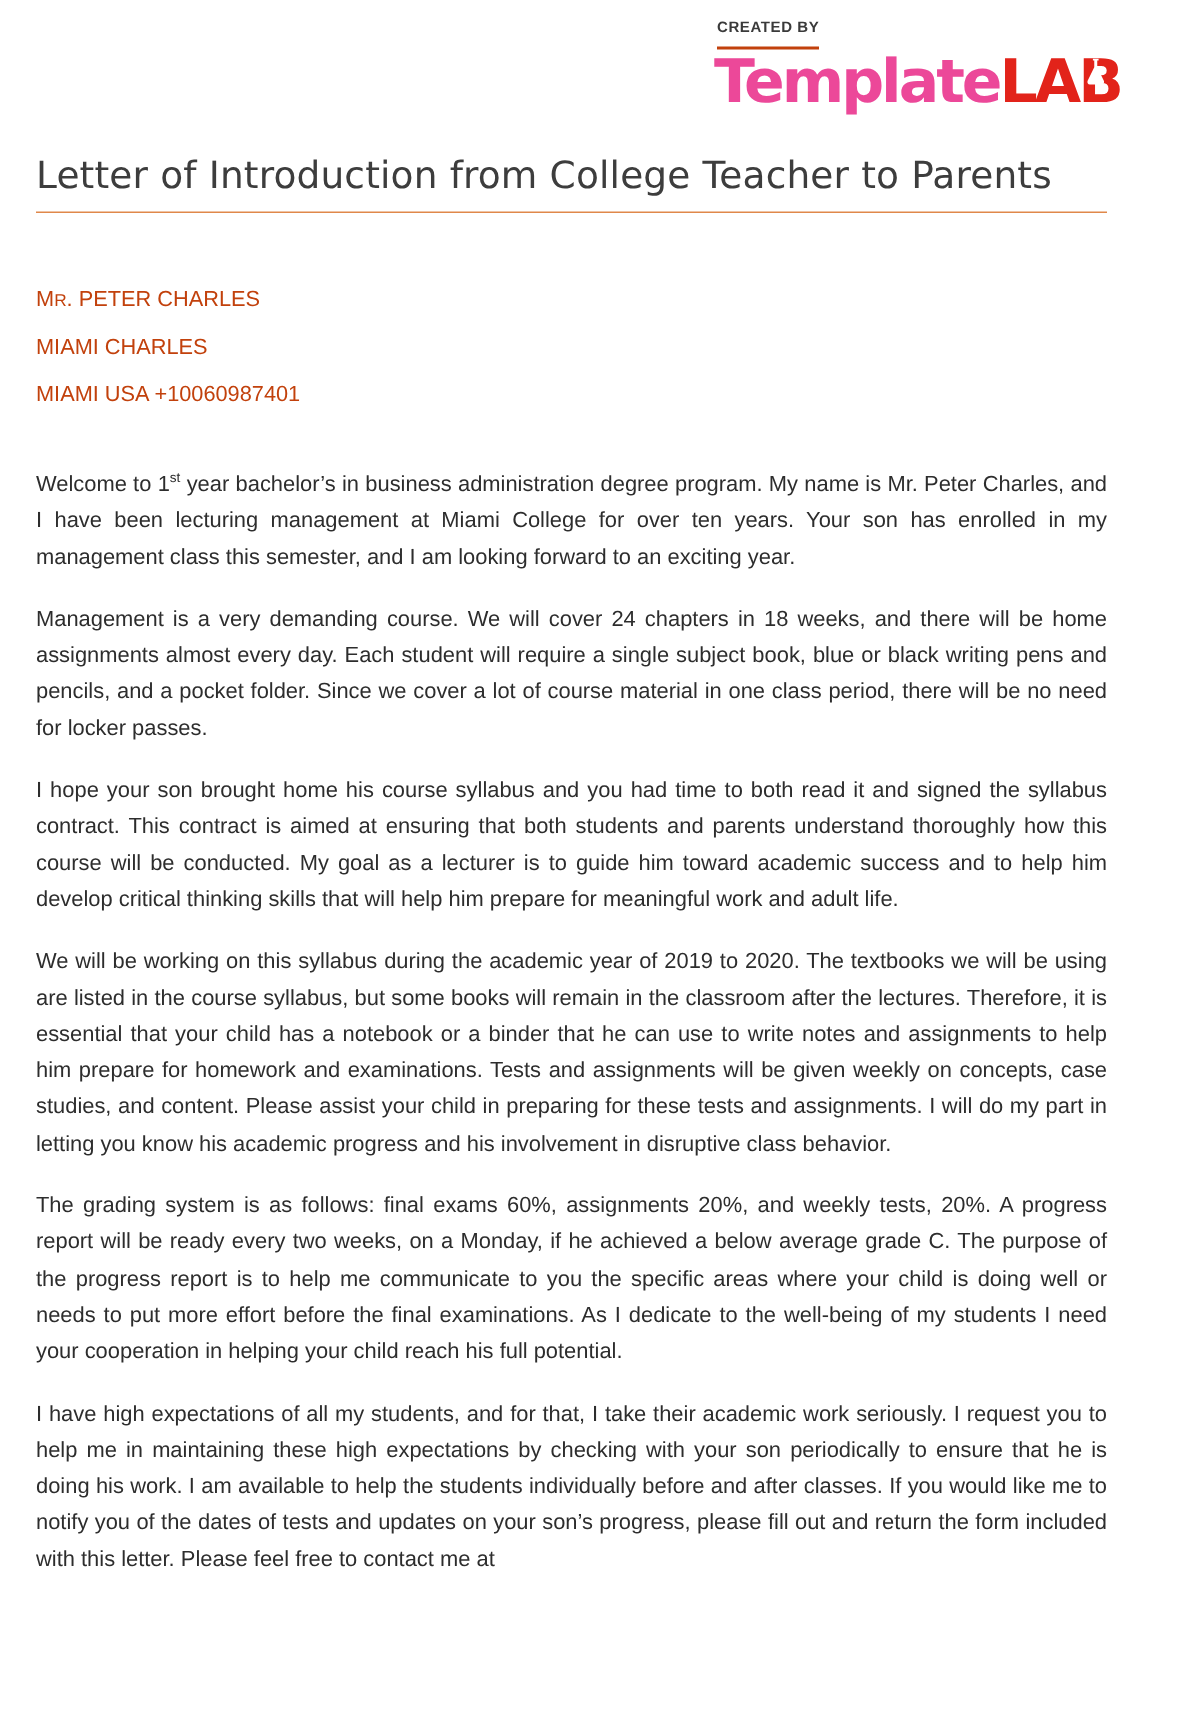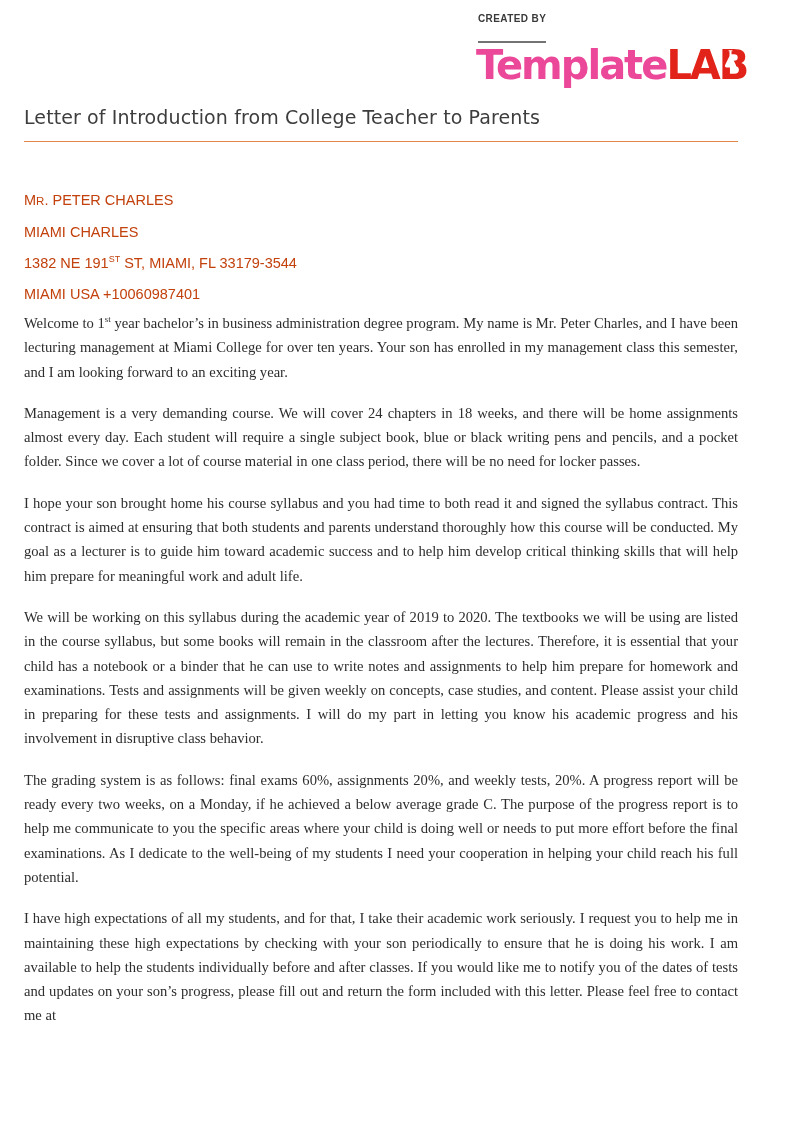--- a/index.html
+++ b/index.html
@@ -31,24 +31,24 @@
     right: 52px;
     text-align: left;
     width: 262px;
   }
   .logo-created {
     font-family: "Liberation Sans", sans-serif;
     font-size: 10px;
     font-weight: bold;
     letter-spacing: 0.4px;
     color: #3a3a3a;
-    border-bottom: 2px solid #737373;
+    border-bottom: 2px solid #c2410c;
     display: inline-block;
     line-height: 12px;
-    padding-bottom: 16px;
+    padding-bottom: 6px;
     margin-left: 2px;
   }
   .logo-word {
     font-family: "DejaVu Sans", sans-serif;
     font-size: 40px;
     font-weight: bold;
     letter-spacing: -2px;
     line-height: 42px;
     margin-top: 1px;
     white-space: nowrap;
@@ -69,21 +69,21 @@
     height: 20px;
   }
 
   
   .doc-title {
     position: absolute;
     top: 100px;
     left: 24px;
     right: 52px;
     font-family: "DejaVu Sans", sans-serif;
-    font-size: 19px;
+    font-size: 25px;
     font-weight: 400;
     color: #3d3d3d;
     letter-spacing: 0.1px;
     line-height: 34px;
     white-space: nowrap;
   }
   .title-rule {
     position: absolute;
     top: 141px;
     left: 24px;
@@ -116,21 +116,21 @@
   }
 
   
   .body-block {
     position: absolute;
     top: 311px;
     left: 24px;
     right: 52px;
   }
   .para {
-    font-family: Liberation Serif, serif;
+    font-family: Liberation Sans, sans-serif;
     font-size: 14.6px;
     line-height: 24.3px;
     color: #2d2d2d;
     text-align: justify;
     margin: 0 0 17px 0;
   }
   .para:last-child { margin-bottom: 0; }
 </style>
 </head>
 <body>
@@ -143,21 +143,20 @@
             <path d="M6.6 1.2 h3.8 v1.1 h-0.9 v4.6 l4.4 9.0 c0.55 1.15 -0.2 2.5 -1.45 2.5 h-7.9 c-1.25 0 -2.0 -1.35 -1.45 -2.5 l4.4 -9.0 v-4.6 h-0.9 z" fill="#ffffff"></path>
           </svg></span></div>
   </div>
 
   <div class="doc-title">Letter of Introduction from College Teacher to Parents</div>
   <div class="title-rule"></div>
 
   <div class="address-block">
     <div class="address-line"><span>M</span><span class="smallcap">R</span><span>.</span>&nbsp;<span>PETER CHARLES</span></div>
     <div class="address-line">MIAMI CHARLES</div>
-    <div class="address-line"><span>1382 NE 191</span><sup>ST</sup><span> ST, MIAMI, FL 33179-3544</span></div>
     <div class="address-line">MIAMI USA +10060987401</div>
   </div>
 
   <div class="body-block">
     <p class="para"><span>Welcome to 1</span><sup>st</sup><span> year bachelor’s in business administration degree program. My name is Mr. Peter Charles, and I have been lecturing management at Miami College for over ten years. Your son has enrolled in my management class this semester, and I am looking forward to an exciting year.</span></p>
 
     <p class="para">Management is a very demanding course. We will cover 24 chapters in 18 weeks, and there will be home assignments almost every day. Each student will require a single subject book, blue or black writing pens and pencils, and a pocket folder. Since we cover a lot of course material in one class period, there will be no need for locker passes.</p>
 
     <p class="para">I hope your son brought home his course syllabus and you had time to both read it and signed the syllabus contract. This contract is aimed at ensuring that both students and parents understand thoroughly how this course will be conducted. My goal as a lecturer is to guide him toward academic success and to help him develop critical thinking skills that will help him prepare for meaningful work and adult life.</p>
 

